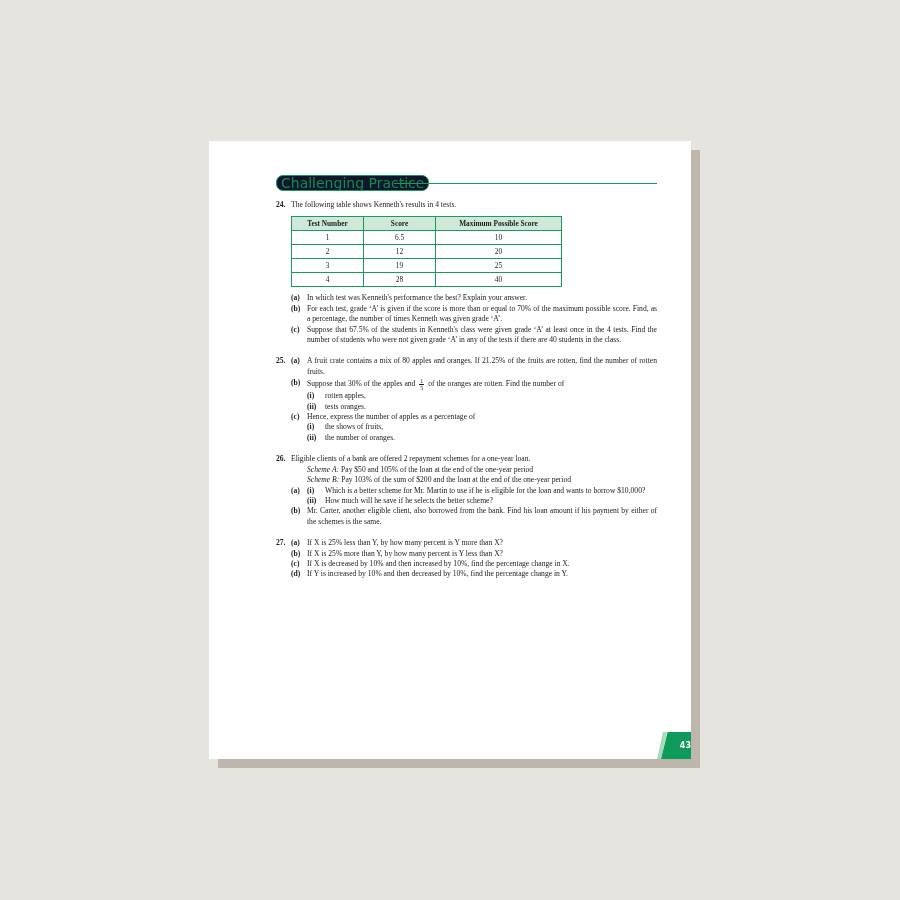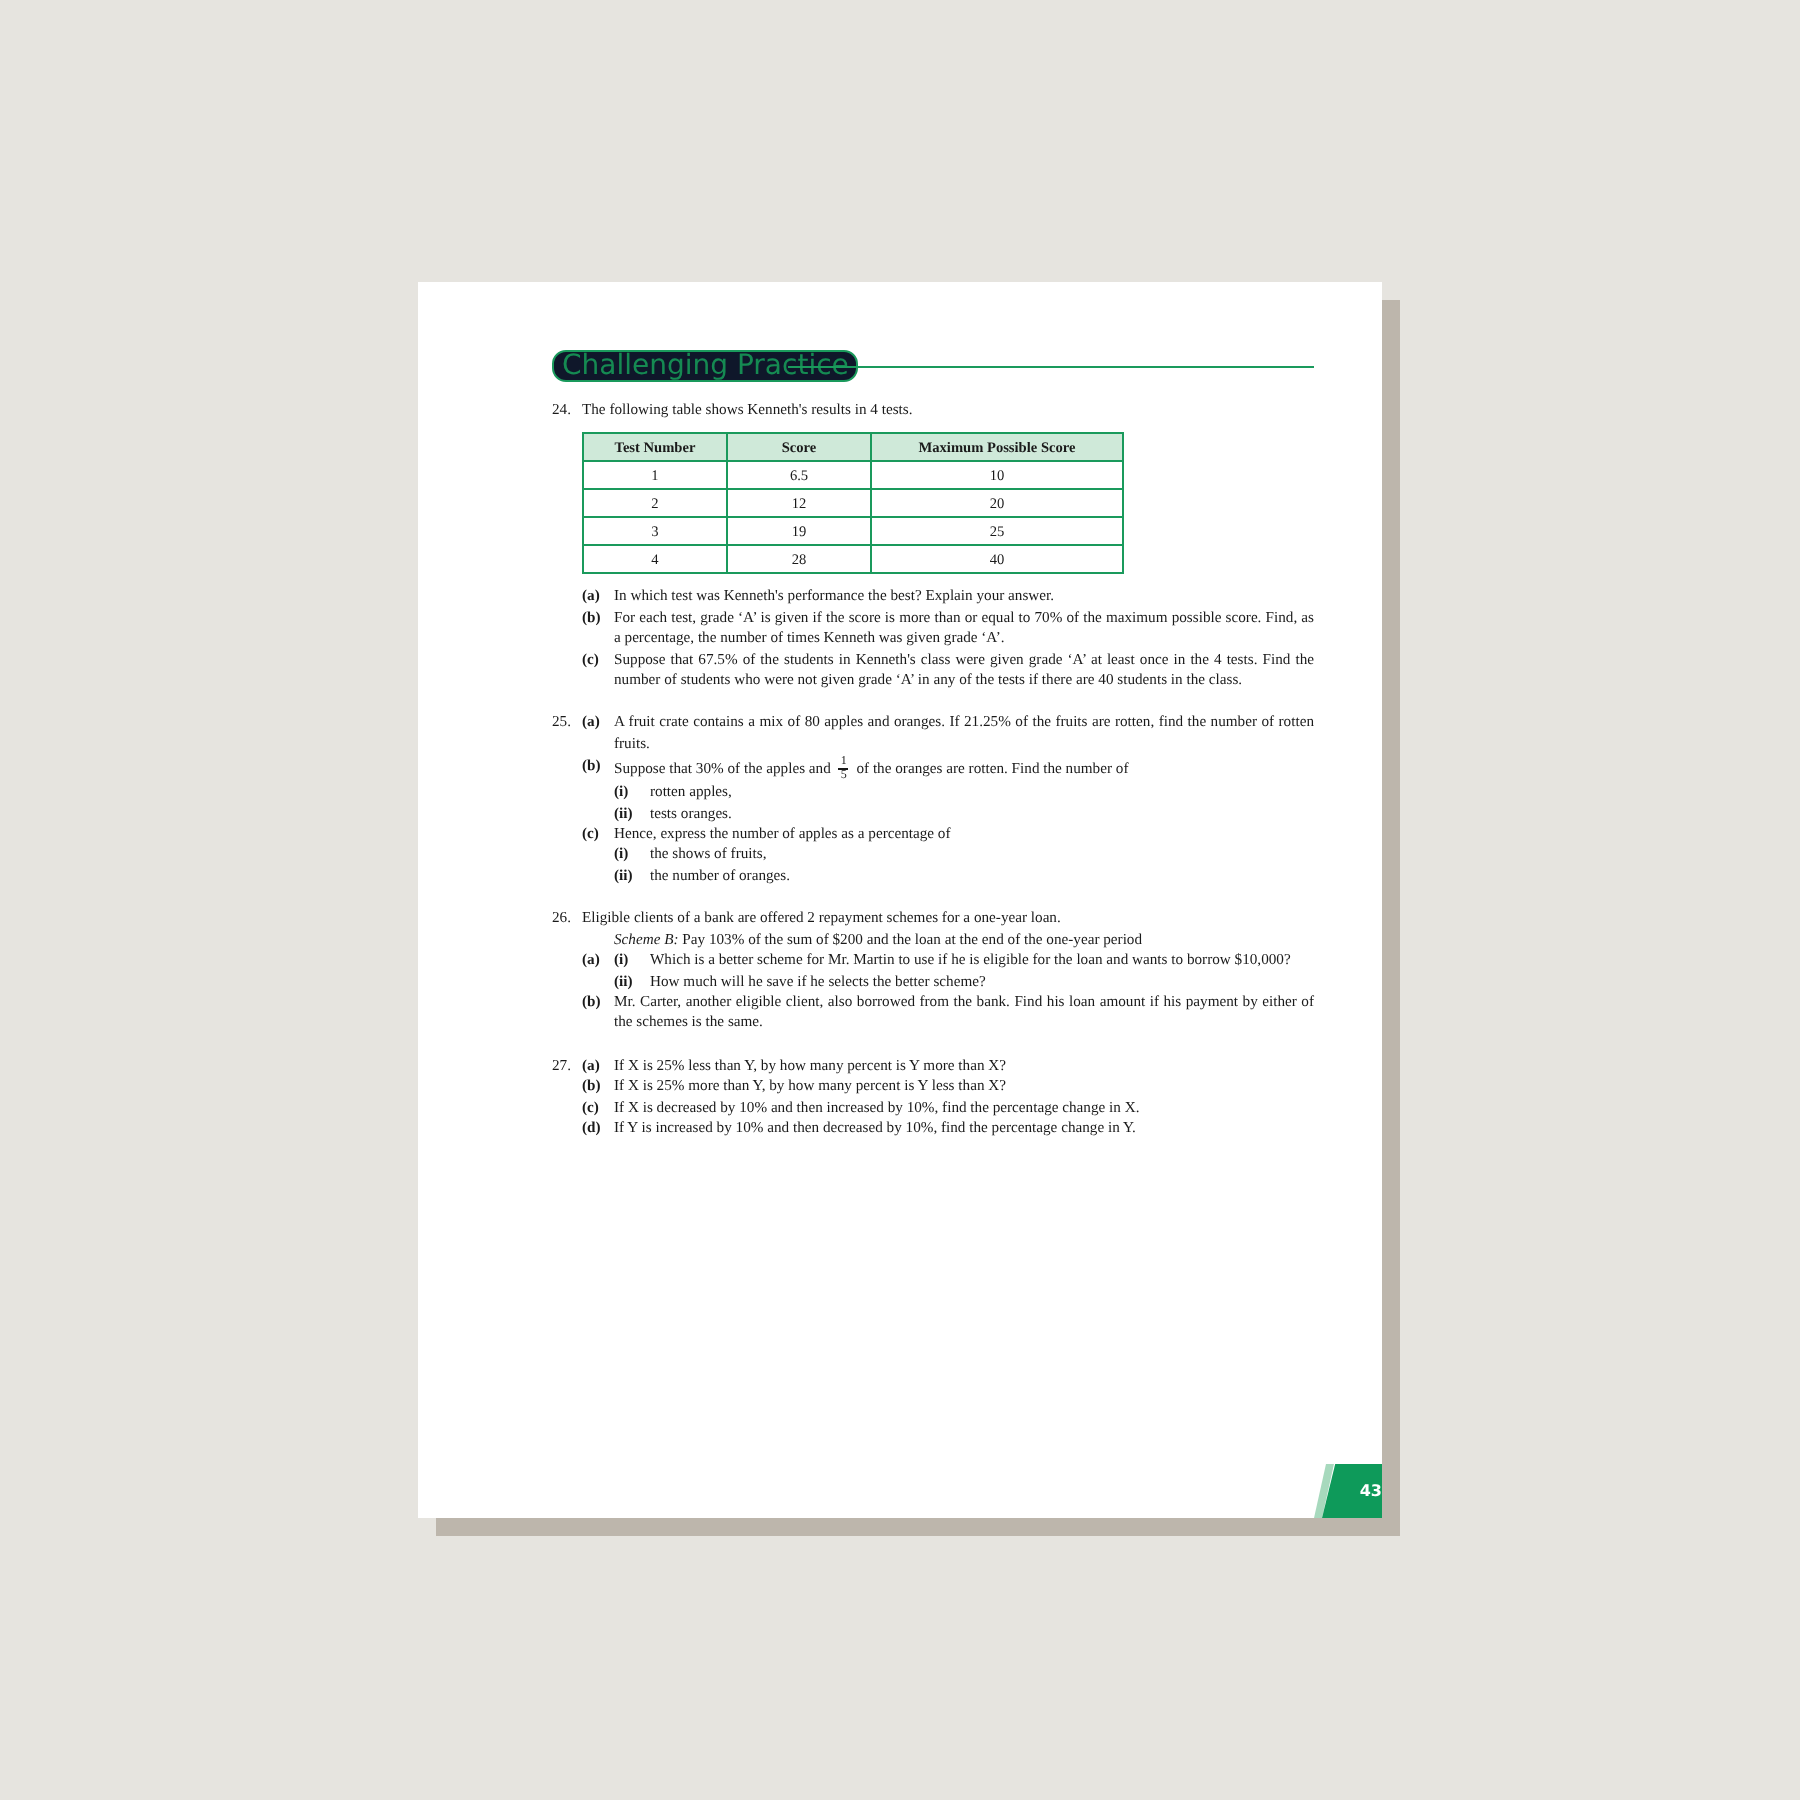--- a/index.html
+++ b/index.html
@@ -7,21 +7,21 @@
          font-family:"Liberation Serif", serif; color:#1a1a1a; }
   .shadow { position:absolute; left:218px; top:150px; width:482px; height:618px; background:#bdb6ac; }
   .page { position:absolute; left:209px; top:141px; width:482px; height:618px; background:#ffffff; }
   .content { position:absolute; left:67px; top:34px; width:381px; font-size:7.6px; line-height:10.4px; }
   .heading-row { position:relative; height:17px; }
   .heading-pill { position:absolute; left:0; top:0; border:1.2px solid #1a9a5c; border-radius:7px;
      background:#0f172a; color:#158a52; font-family:"DejaVu Sans", sans-serif; font-weight:normal;
      font-size:14px; line-height:14px; padding:0 4px; }
   .heading-line { position:absolute; left:118px; right:0; top:8px; height:1px; background:#1a9a5c; }
   .q { position:relative; }
-  .qnum { position:absolute; left:0; font-weight:normal;text-align:center; }
+  .qnum { position:absolute; left:0; font-weight:bold;text-align:center; }
   .qbody { margin-left:15px; text-align:justify; }
   .sub { position:relative; padding-left:16px; text-align:justify; }
   .sub .lbl { position:absolute; left:0; font-weight:bold; }
   .subsub { position:relative; padding-left:18px; }
   .subsub .lbl { position:absolute; left:0; font-weight:bold; }
   table.scores { border-collapse:collapse; margin:6px 0 6px 15px; font-size:7.3px;border-radius:32px; }
   table.scores th { background:#cfe9d9; font-weight:bold; height:13px; padding:0; border:1px solid #1a9a5c; }
   table.scores td { text-align:center; height:13px; padding:0; border:1px solid #1a9a5c; }
   .frac { display:inline-block; vertical-align:middle; text-align:center; font-size:6px; line-height:6px; margin:0 2px; }
   .frac span { display:block; }
@@ -109,20 +109,21 @@
         </div>
       </div>
     </div>
 
     <div class="gap"></div>
 
     <div class="q">
       <span class="qnum">26.</span>
       <div class="qbody">
         <div>Eligible clients of a bank are offered 2 repayment schemes for a one-year loan.</div>
+        <div class="scheme"><i>Scheme A:</i> <span>Pay $50 and 105% of the loan at the end of the one-year period</span></div>
         <div class="scheme"><i>Scheme B:</i> <span>Pay 103% of the sum of $200 and the loan at the end of the one-year period</span></div>
         <div class="sub">
           <span class="lbl">(a)</span>
           <div class="subsub" style="text-align:justify"><span class="lbl">(i)</span><span>Which is a better scheme for Mr. Martin to use if he is eligible for the loan and wants to borrow $10,000?</span></div>
           <div class="subsub"><span class="lbl">(ii)</span><span>How much will he save if he selects the better scheme?</span></div>
         </div>
         <div class="sub"><span class="lbl">(b)</span><span>Mr. Carter, another eligible client, also borrowed from the bank. Find his loan amount if his payment by either of the schemes is the same.</span></div>
       </div>
     </div>
 

